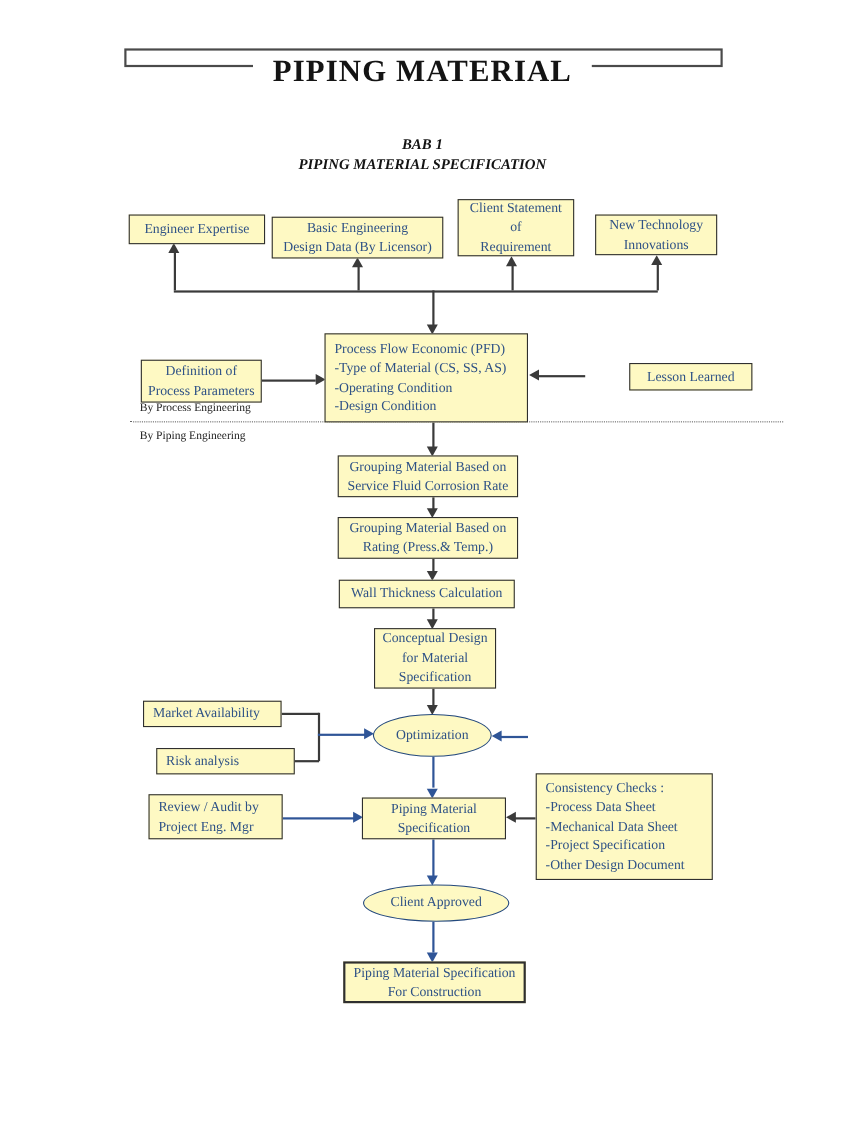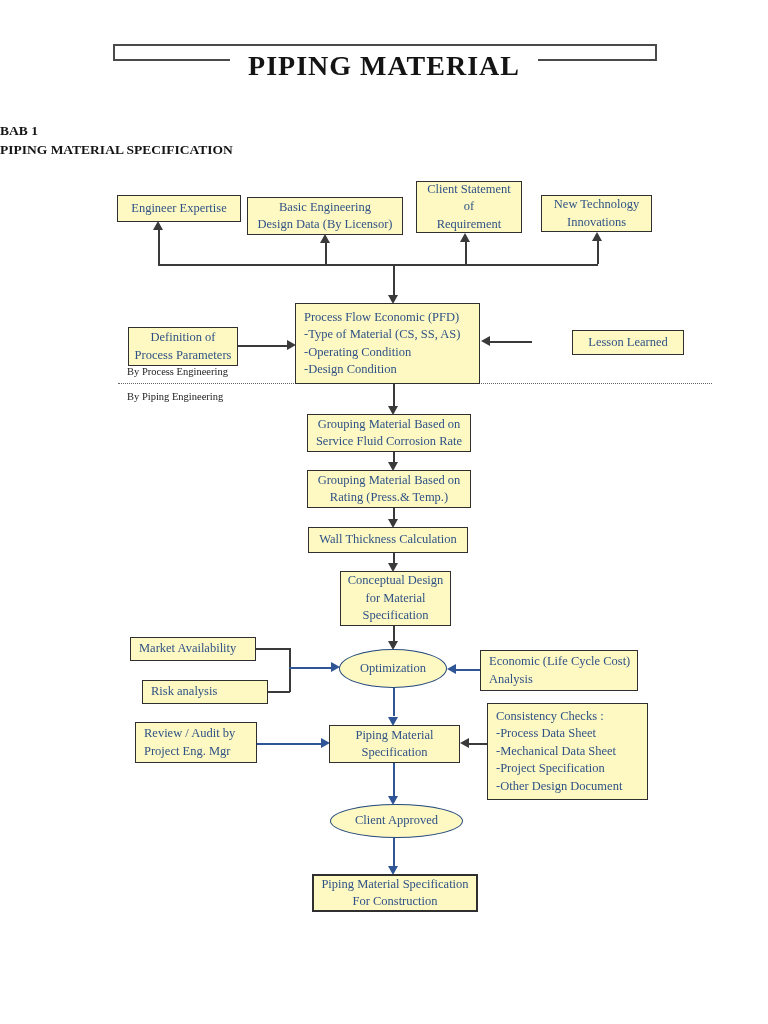--- a/index.html
+++ b/index.html
@@ -8,22 +8,22 @@
     position:relative; width:768px; height:1024px; background:#ffffff;
     font-family:"Liberation Serif","DejaVu Serif",serif; overflow:hidden;
   }
   .title-rect{position:absolute; left:113px; top:44px; width:544px; height:17px; border:2px solid #4a4a4a; z-index:1;}
   .title-wrap{position:absolute; left:0; top:50px; width:768px; text-align:center; z-index:2;}
   .title-wrap span{
     display:inline-block; background:#ffffff; padding:0 18px;
     font-size:28px; font-weight:bold; color:#141414; letter-spacing:1px;
   }
   .chapter{
-    position:absolute; left:0; top:122px; width:768px; 
-    font-size:13.5px; font-weight:bold; color:#141414; line-height:1.4; white-space:pre-line; z-index:2;
+    position:absolute; left:0; top:122px; width:768px; text-align:center;
+    font-size:13.5px; font-weight:bold; color:#141414; line-height:1.4; white-space:pre-line; z-index:2;font-style:italic;
   }
   .box{
     position:absolute; border:1.6px solid #2f2f2f; background:#fef9c3; color:#2f5286;
     display:flex; align-items:center; justify-content:center; text-align:center;
     font-size:12.5px; line-height:1.4; white-space:pre-line; z-index:3; padding:1px 3px;
   }
   .align-left{justify-content:flex-start; text-align:left; padding-left:8px; padding-right:4px;}
   .ellipse{border-radius:50%; border:1.6px solid #24497d;}
   .annot{position:absolute; font-size:10.5px; color:#222222; z-index:2; white-space:nowrap;}
   .dotted{position:absolute; left:118px; top:383px; width:594px; height:0; border-top:1.3px dotted #666666; z-index:1;}
@@ -111,22 +111,20 @@
   <div class="box" style="left:307px; top:470px; width:164px; height:38px;">Grouping Material Based on
 Rating (Press.&amp; Temp.)</div>
   <div class="box" style="left:308px; top:527px; width:160px; height:26px;">Wall Thickness Calculation</div>
   <div class="box" style="left:340px; top:571px; width:111px; height:55px;">Conceptual Design
 for Material
 Specification</div>
 
   <div class="box align-left" style="left:130px; top:637px; width:126px; height:24px;">Market Availability</div>
   <div class="box align-left" style="left:142px; top:680px; width:126px; height:24px;">Risk analysis</div>
   <div class="box ellipse" style="left:339px; top:649px; width:108px; height:39px;">Optimization</div>
-  <div class="box align-left" style="left:480px; top:650px; width:158px; height:41px;">Economic (Life Cycle Cost)
-Analysis</div>
 
   <div class="box align-left" style="left:135px; top:722px; width:122px; height:41px;">Review / Audit by
 Project Eng. Mgr</div>
   <div class="box" style="left:329px; top:725px; width:131px; height:38px;">Piping Material
 Specification</div>
   <div class="box ellipse" style="left:330px; top:804px; width:133px; height:34px;">Client Approved</div>
 
   <div class="box align-left" style="left:487px; top:703px; width:161px; height:97px;">Consistency Checks :
 -Process Data Sheet
 -Mechanical Data Sheet

